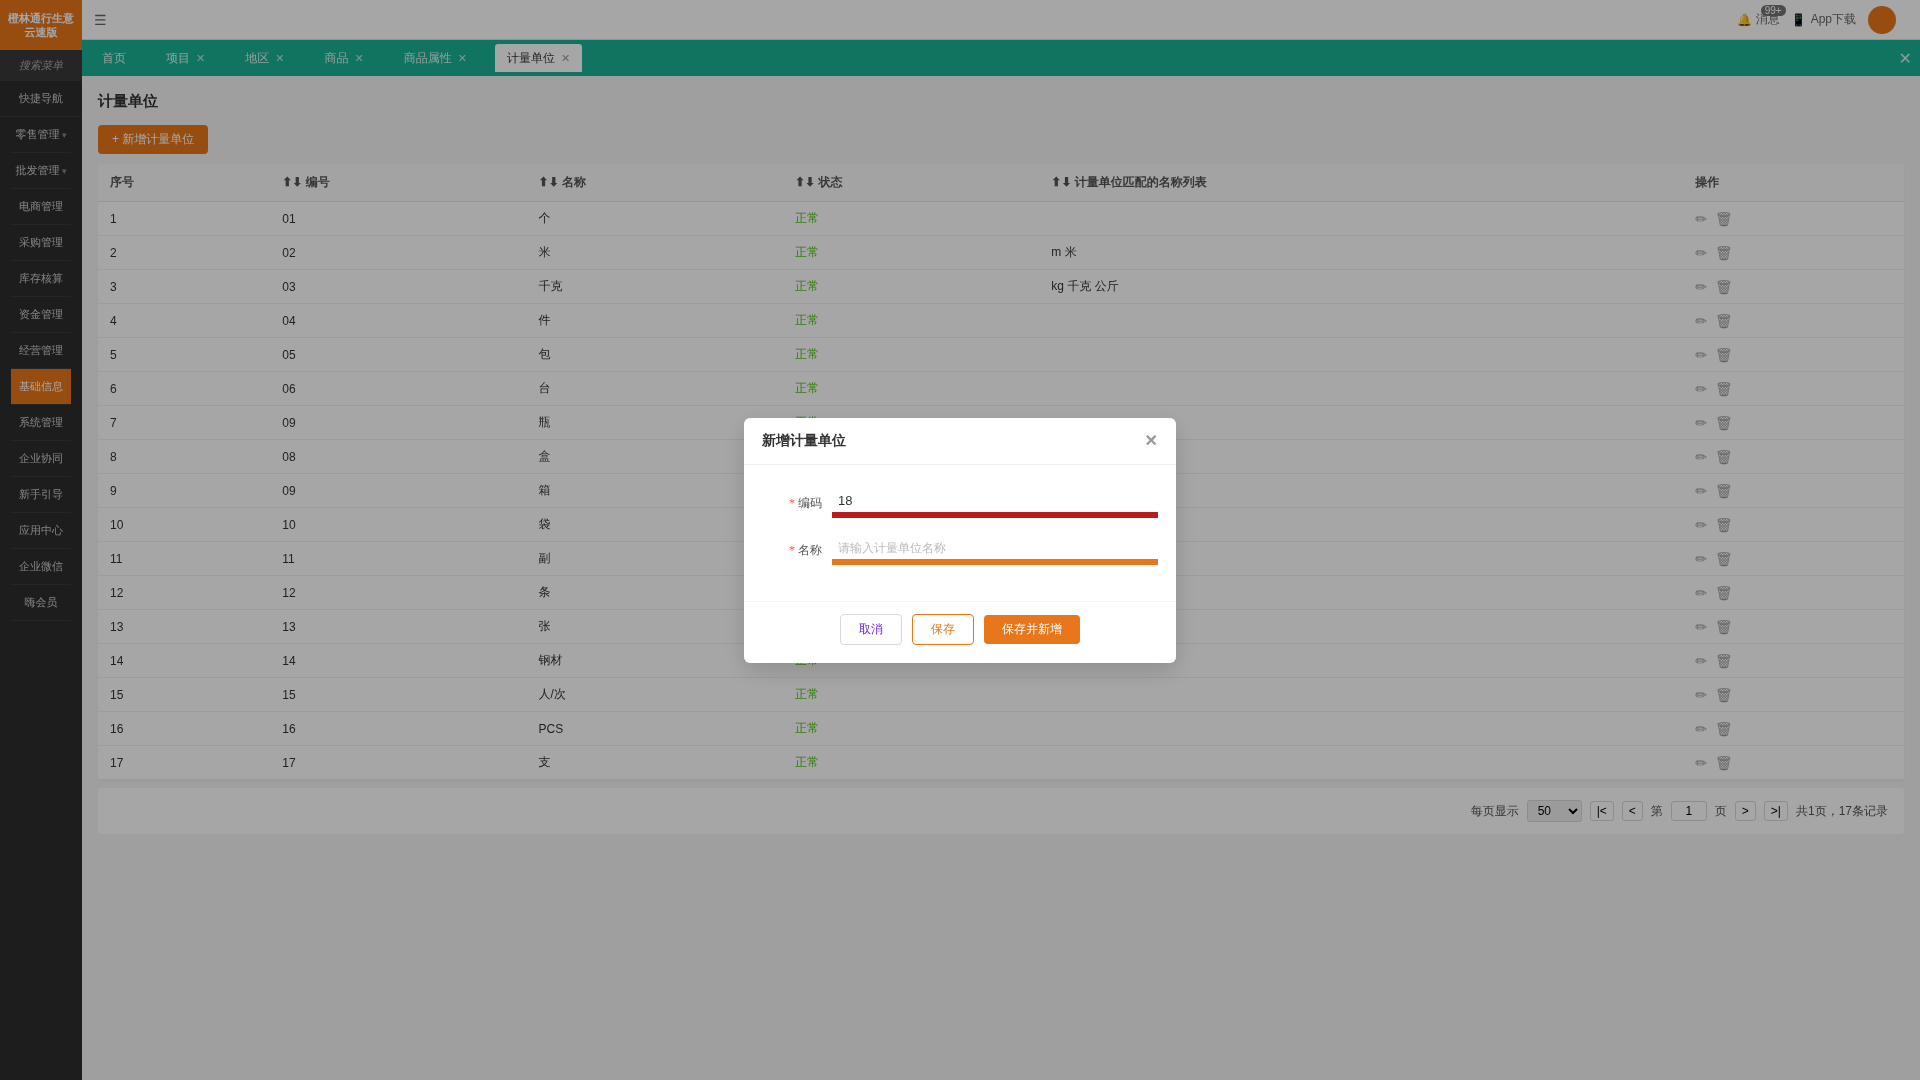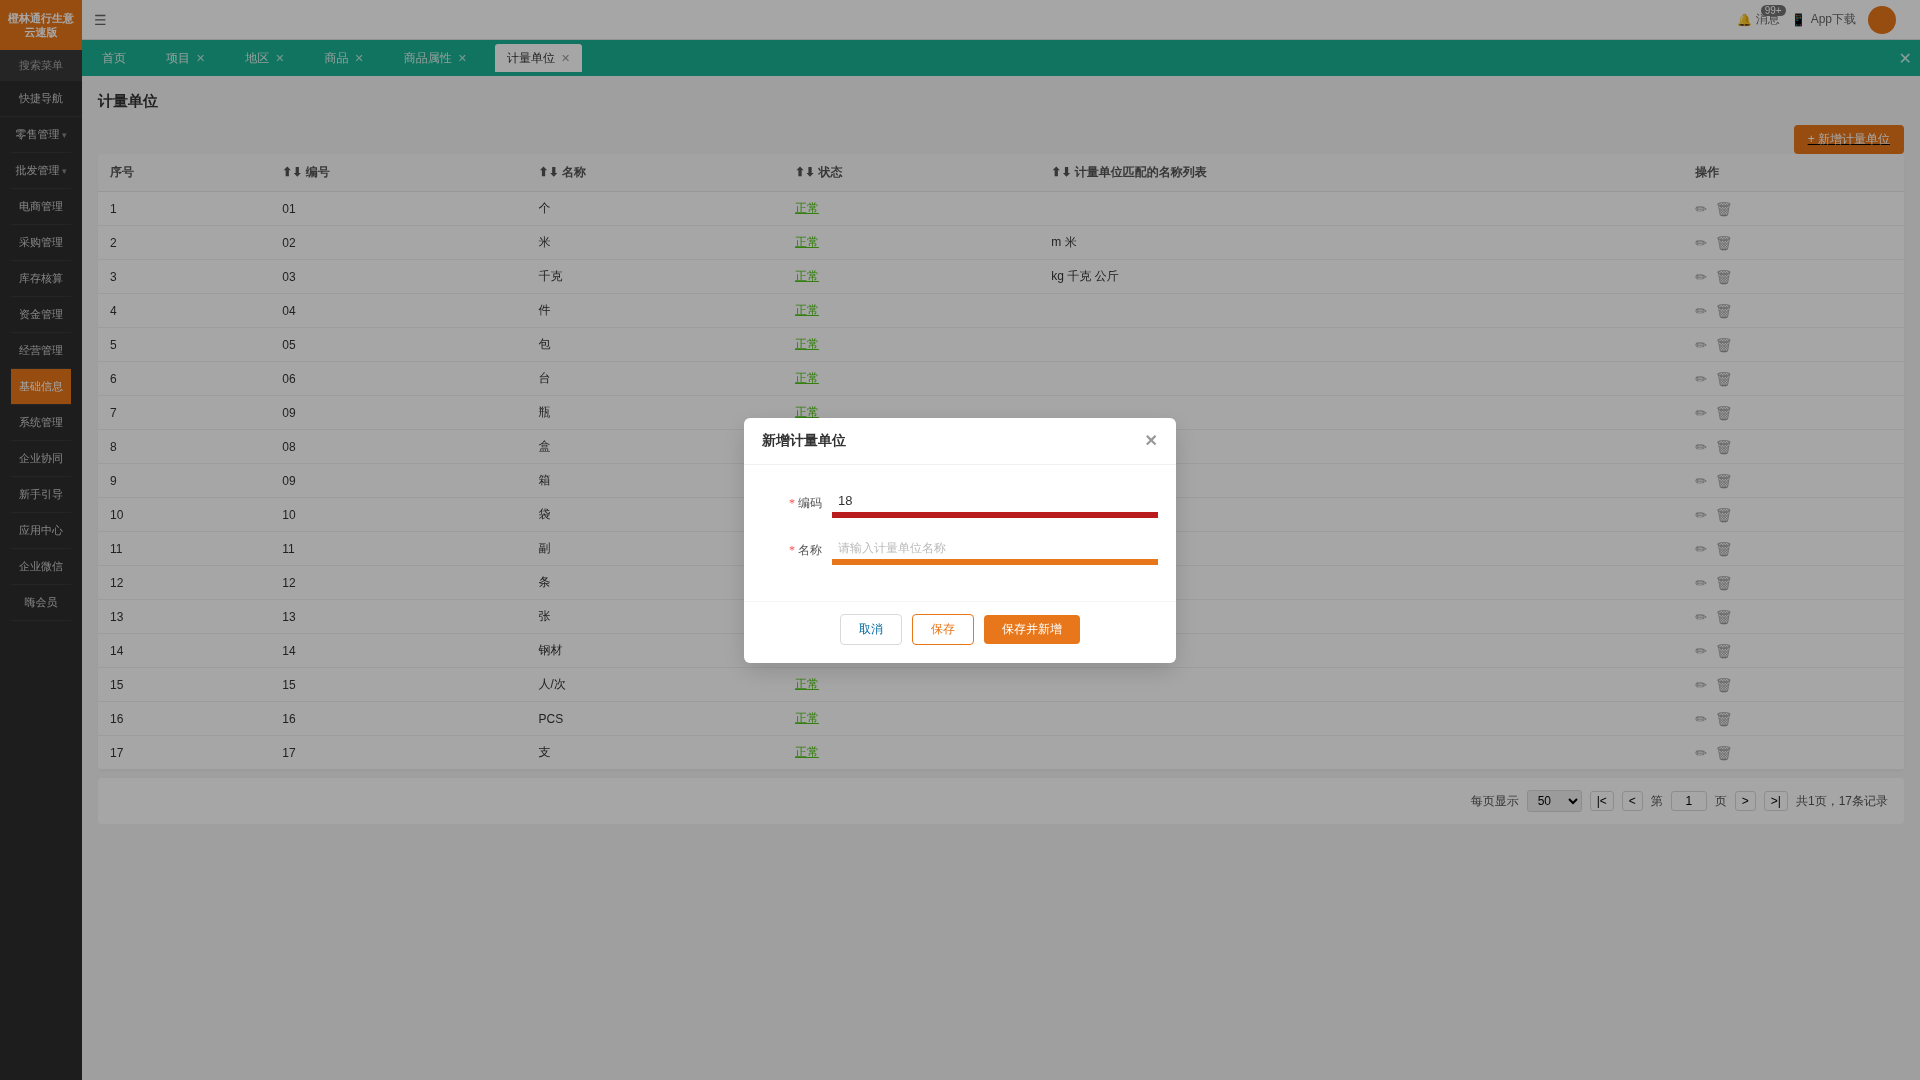--- a/index.html
+++ b/index.html
@@ -36,20 +36,21 @@
       width: 100%;
       padding: 8px 6px;
       background: #3a3a3a;
       cursor: pointer;
     }
     .sidebar-search-label {
       color: #aaa;
       font-size: 11px;
       text-align: center;
       display: block;
+      font-style: italic;
     }
     .sidebar-nav-item {
       width: 100%;
       padding: 10px 4px;
       text-align: center;
       color: #ccc;
       font-size: 11px;
       cursor: pointer;
       border-bottom: 1px solid #3a3a3a;
     }
@@ -192,22 +193,22 @@
 
     
     .table-card {
       background: #fff;
       border-radius: 4px;
       box-shadow: 0 1px 3px rgba(0,0,0,0.05);
       overflow: hidden;
     }
     .add-btn {
       display: flex;
-      justify-content: flex-end;
-      text-decoration: underline;
+      justify-content: flex-start;
+      margin-bottom: 10px;
     }
     .btn-add {
       background: #e8761a;
       color: white;
       border: none;
       padding: 6px 14px;
       border-radius: 4px;
       font-size: 12px;
       cursor: pointer;
     }
@@ -231,21 +232,20 @@
       border-bottom: 1px solid #f0f0f0;
     }
     tbody td {
       padding: 8px 12px;
       font-size: 12px;
       color: #333;
     }
     .status-normal {
       color: #52c41a;
       font-size: 12px;
-      text-decoration: underline;
     }
     .action-icons {
       display: flex;
       gap: 8px;
     }
     .action-icon {
       color: #999;
       cursor: pointer;
       font-size: 14px;
     }
@@ -359,21 +359,21 @@
       padding: 12px 18px 18px;
       display: flex;
       align-items: center;
       justify-content: center;
       gap: 10px;
       border-top: 1px solid #f5f5f5;
     }
     .btn-cancel {
       border: 1px solid #d9d9d9;
       background: #fff;
-      color: #0369a1;
+      color: #6d28d9;
       padding: 6px 18px;
       border-radius: 4px;
       font-size: 12px;
       cursor: pointer;
     }
     .btn-save {
       border: 1px solid #e8761a;
       background: #fff;
       color: #e8761a;
       padding: 6px 18px;

